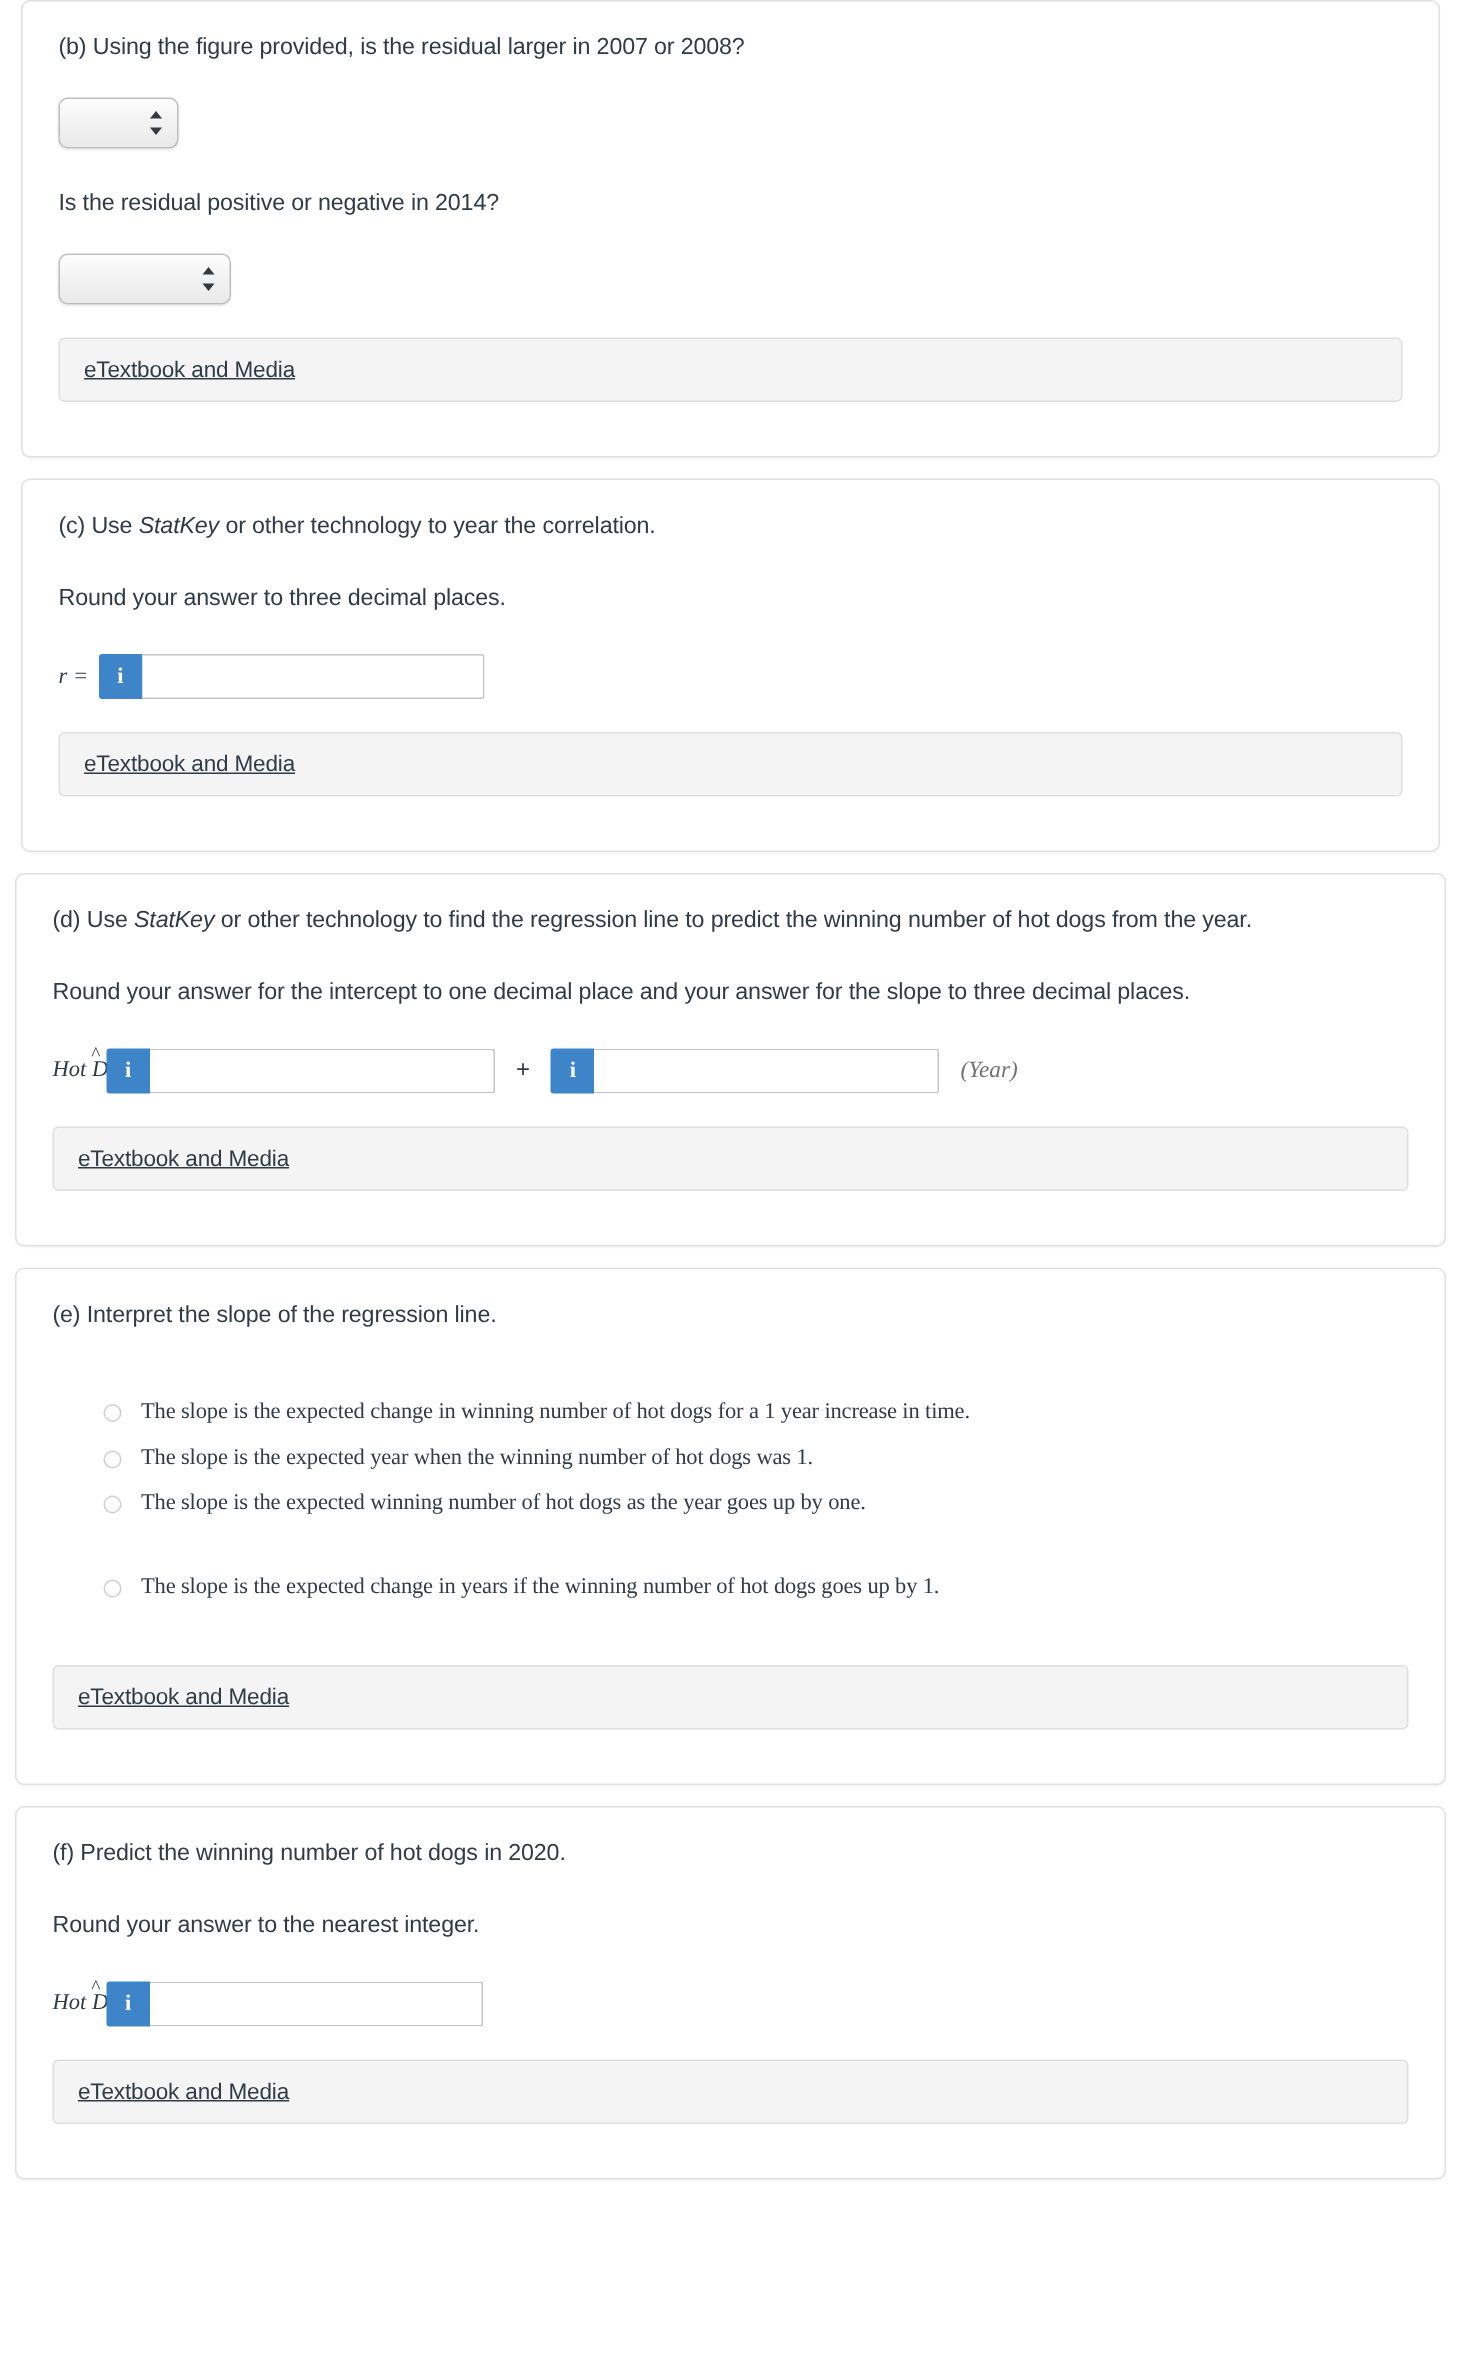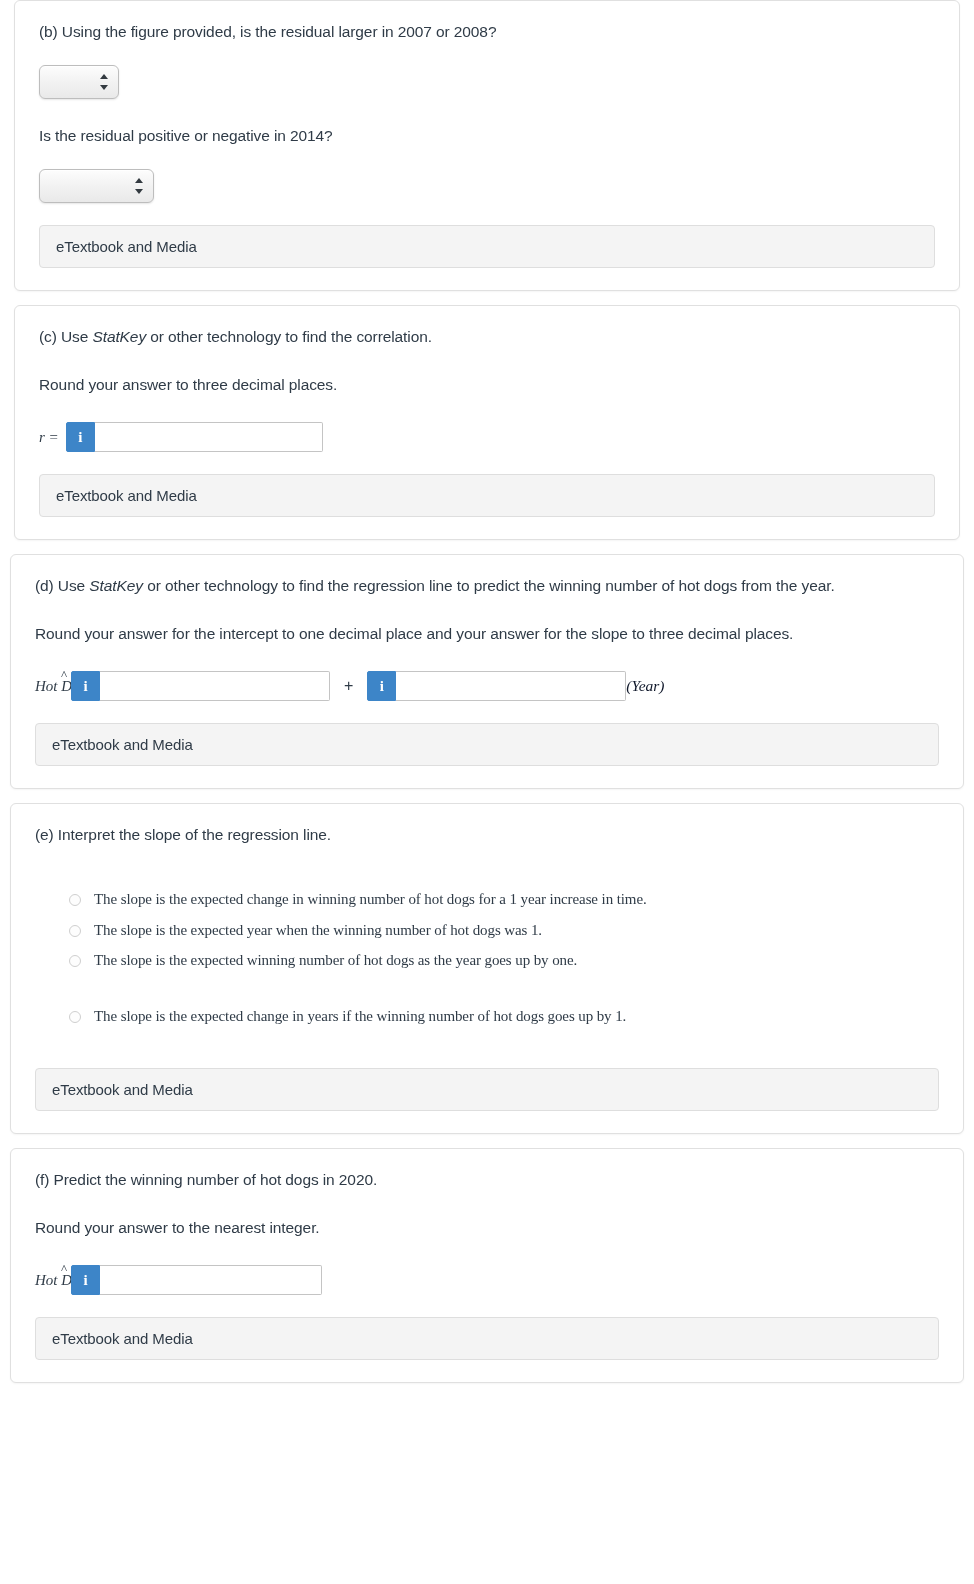--- a/index.html
+++ b/index.html
@@ -21,21 +21,21 @@
     background: #ffffff;
   }
 
   
   .card {
     background: #ffffff;
     border: 1px solid #e0e0e0;
     border-radius: 6px;
     box-shadow: 0 1px 2px rgba(0,0,0,0.045);
     margin: 0 14px 14px 14px;
-    padding: 20px 24px 22px 24px;
+    padding: 20px 24px 36px 24px;
   }
   .card.wide { margin-left: 10px; margin-right: 10px; }
 
   
   .qtext {
     font-size: 15.5px;
     line-height: 1.42;
     color: #2f3b47;
     margin: 0 0 0 0;
     padding: 0;
@@ -86,20 +86,21 @@
     background: #f4f4f4;
     border: 1px solid #dedede;
     border-radius: 4px;
     padding: 12px 16px;
     font-size: 15px;
     color: #2f3b47;
     text-align: left;
     font-family: "Liberation Sans", sans-serif;
     cursor: pointer;
     letter-spacing: -0.1px;
+    text-decoration: underline;
   }
 
   
   .ans-row {
     display: flex;
     align-items: center;
     margin-top: 26px;
     position: relative;
   }
   .eqlabel {
@@ -175,24 +176,25 @@
   .ans-input.w-c { width: 228px; }
   .ans-input.w-d { width: 230px; }
   .ans-input.w-f { width: 222px; }
   .plus {
     font-size: 16px;
     margin: 0 14px;
     color: #2f3b47;
     align-self: center;
   }
   .unit {
+    margin-left: 14px;
     font-family: "Liberation Serif", serif;
     font-style: italic;
     font-size: 15.5px;
-    color: #0f172a;
+    color: #737373;
     align-self: center;
   }
 
   
   .radio-list { margin: 44px 0 0 0; padding: 0 0 0 34px; list-style: none; font-family: Liberation Serif, serif; }
   .radio-item {
     display: flex;
     align-items: flex-start;
     margin-bottom: 11px;
     cursor: pointer;
@@ -240,21 +242,21 @@
           <span class="up"></span>
             <span class="dn"></span>
         </span>
       </div>
     </div>
 
     <button class="etb">eTextbook and Media</button>
   </div>
 
   <div class="card">
-    <p class="qtext"><span>(c) Use </span><span class="it">StatKey</span><span> or other technology to find the correlation.</span></p>
+    <p class="qtext"><span>(c) Use </span><span class="it">StatKey</span><span> or other technology to year the correlation.</span></p>
 
     <p class="qtext spaced">Round your answer to three decimal places.</p>
 
     <div class="ans-row">
       <span class="eqlabel">r =</span>
       <div class="field-group">
         <div class="info-btn">i</div>
         <input class="ans-input w-c" type="text" value="" style="">
       </div>
     </div>

